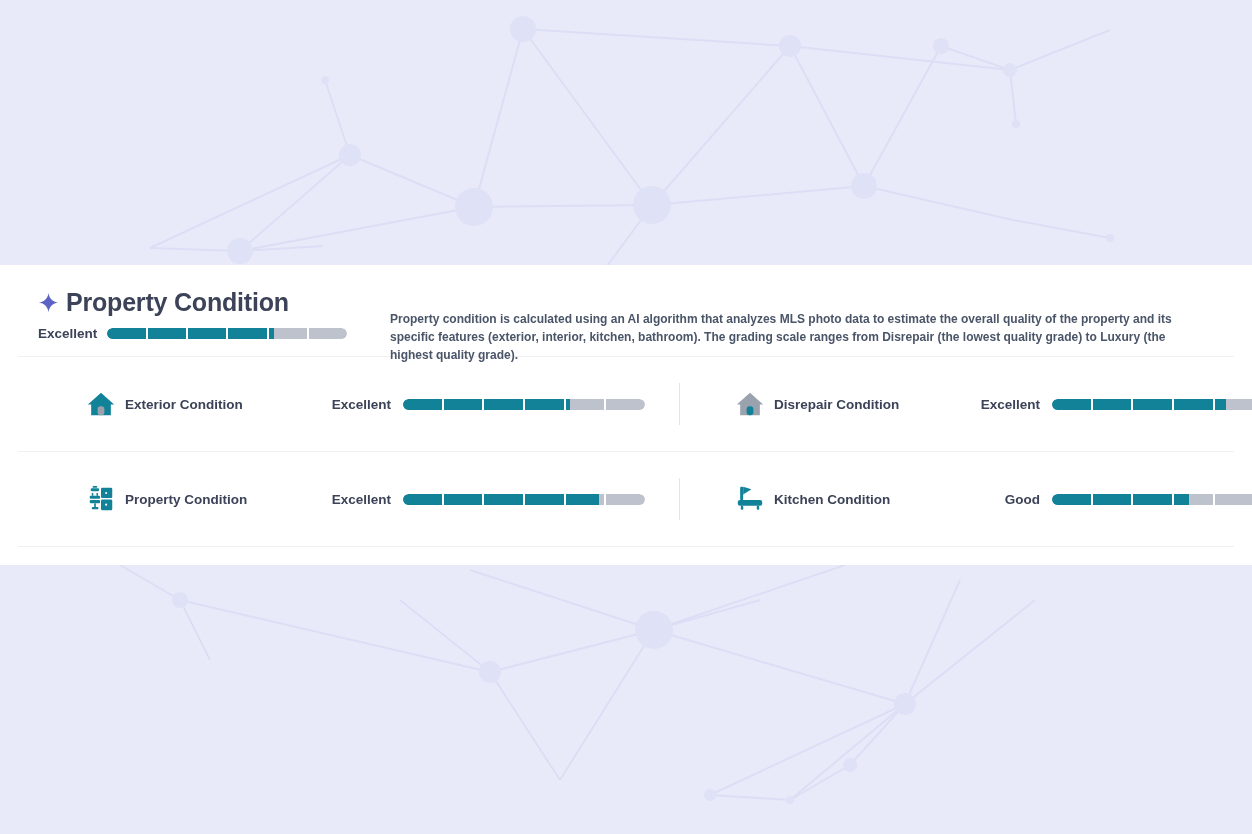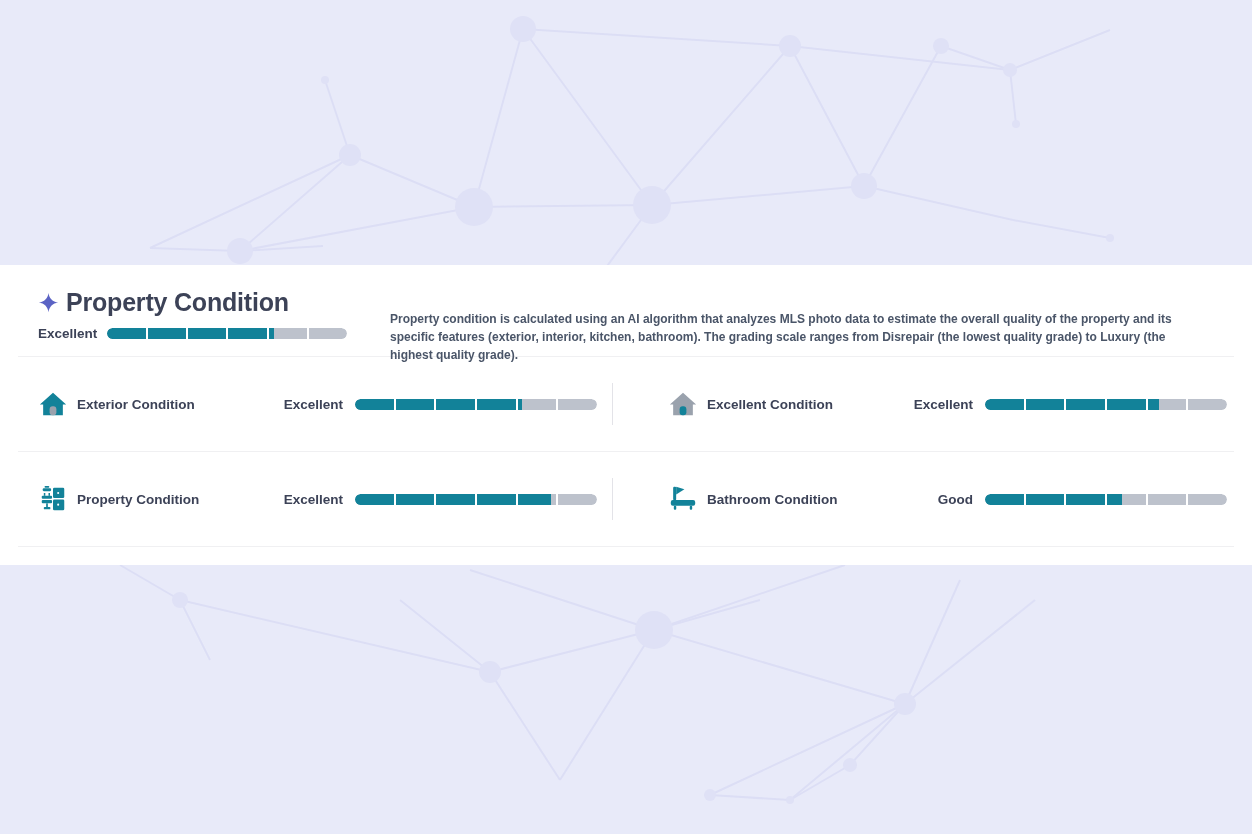--- a/index.html
+++ b/index.html
@@ -118,20 +118,21 @@
     display: flex;
     align-items: stretch;
     height: 94px;
   }
   .cond-cell {
     flex: 1 1 50%;
     display: flex;
     align-items: center;
     padding-left: 38px;
     position: relative;
+    margin-left: 48px;
   }
   .cond-cell.right { padding-left: 42px; }
   .cond-cell.right::before {
     content: "";
     position: absolute;
     left: -14px;
     top: 50%;
     transform: translateY(-50%);
     width: 1px;
     height: 42px;
@@ -317,21 +318,21 @@
         </div>
       </div>
 
       <div class="cond-cell right">
         <span class="cond-icon">
           <svg width="30" height="30" viewBox="0 0 32 32" xmlns="http://www.w3.org/2000/svg">
             <path d="M16 4 L30 16.5 L26.5 16.5 L26.5 28 L5.5 28 L5.5 16.5 L2 16.5 Z" fill="#9aa2ad"></path>
             <rect x="12.4" y="18.5" width="7.2" height="9.5" rx="3.2" fill="#128299"></rect>
           </svg>
         </span>
-        <span class="cond-name">Excellent Condition</span>
+        <span class="cond-name">Disrepair Condition</span>
         <span class="cond-grade">Excellent</span>
         <div class="cond-bar-wrap">
           <div class="seg-bar">
               <div class="seg">
                 <div class="seg-fill" style="width: 100%;"></div>
               </div>
               <div class="seg">
                 <div class="seg-fill" style="width: 100%;"></div>
               </div>
               <div class="seg">
@@ -397,21 +398,21 @@
       <div class="cond-cell right">
         <span class="cond-icon">
           <svg width="30" height="30" viewBox="0 0 32 32" xmlns="http://www.w3.org/2000/svg">
             <rect x="5.5" y="3" width="3.2" height="14.5" rx="1.2" fill="#128299"></rect>
             <path d="M8.7 3 L17.5 5.6 L8.7 11.2 Z" fill="#128299"></path>
             <rect x="3" y="17" width="26" height="6.2" rx="2.2" fill="#128299"></rect>
             <rect x="6.2" y="23.2" width="2.6" height="4.2" rx="1" fill="#128299"></rect>
             <rect x="23.2" y="23.2" width="2.6" height="4.2" rx="1" fill="#128299"></rect>
           </svg>
         </span>
-        <span class="cond-name">Bathroom Condition</span>
+        <span class="cond-name">Kitchen Condition</span>
         <span class="cond-grade">Good</span>
         <div class="cond-bar-wrap">
           <div class="seg-bar">
               <div class="seg">
                 <div class="seg-fill" style="width: 100%;"></div>
               </div>
               <div class="seg">
                 <div class="seg-fill" style="width: 100%;"></div>
               </div>
               <div class="seg">

